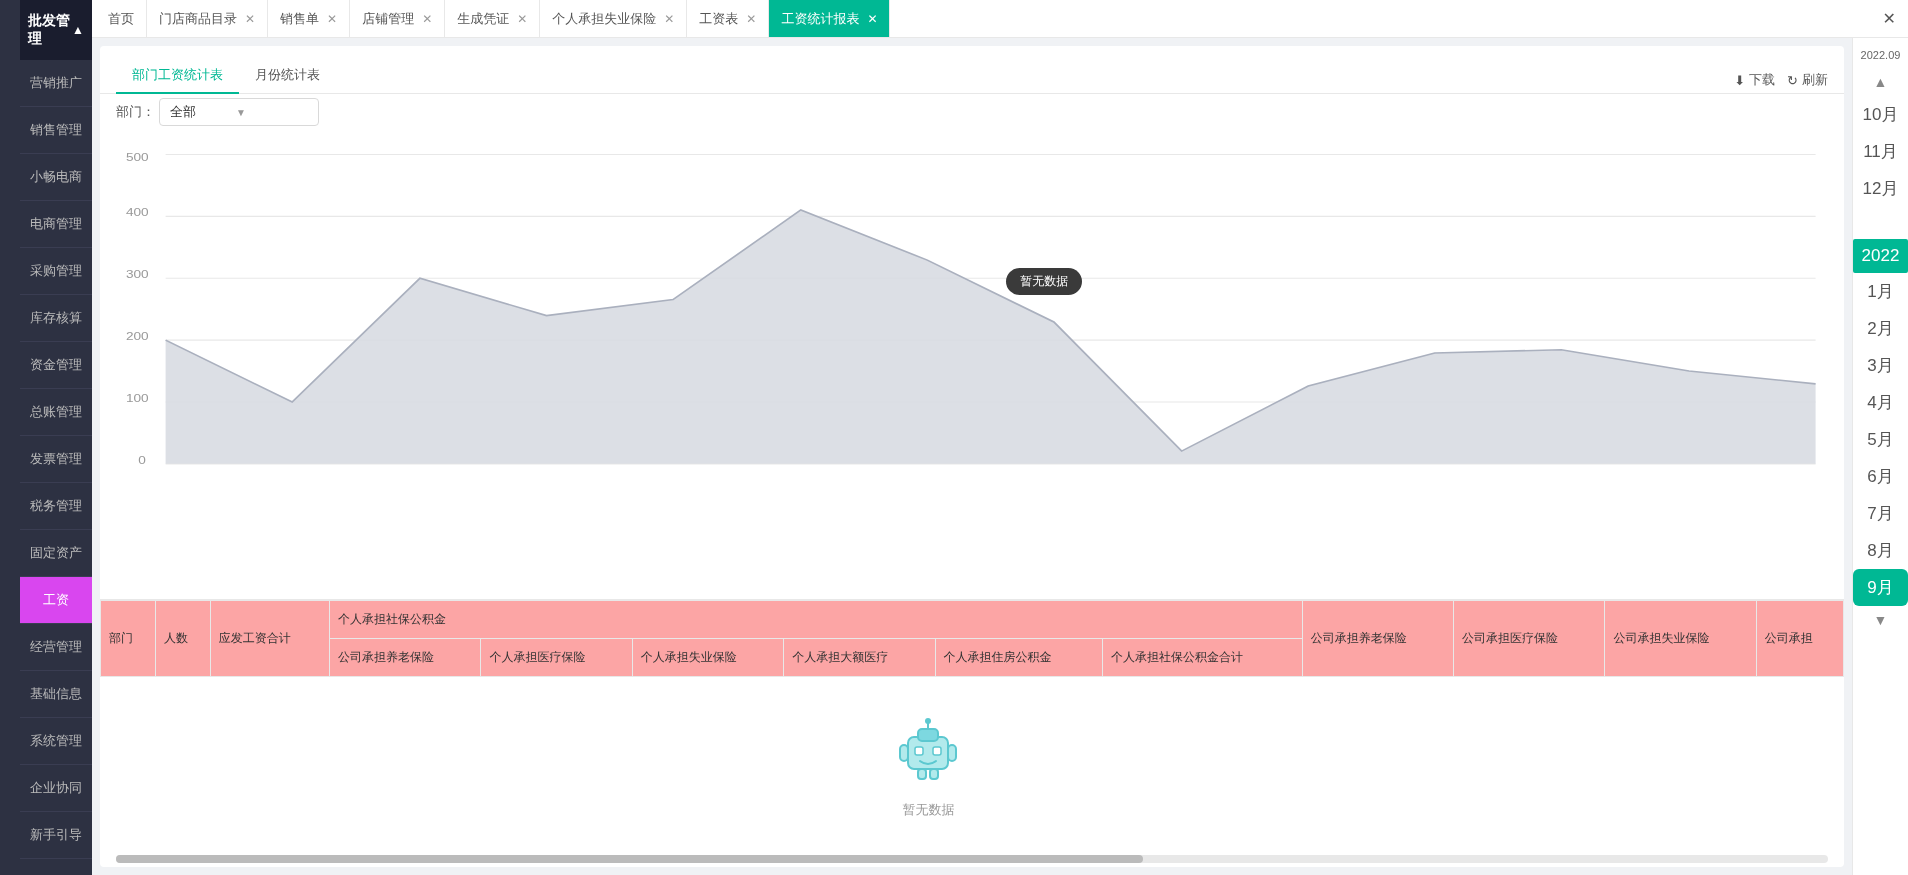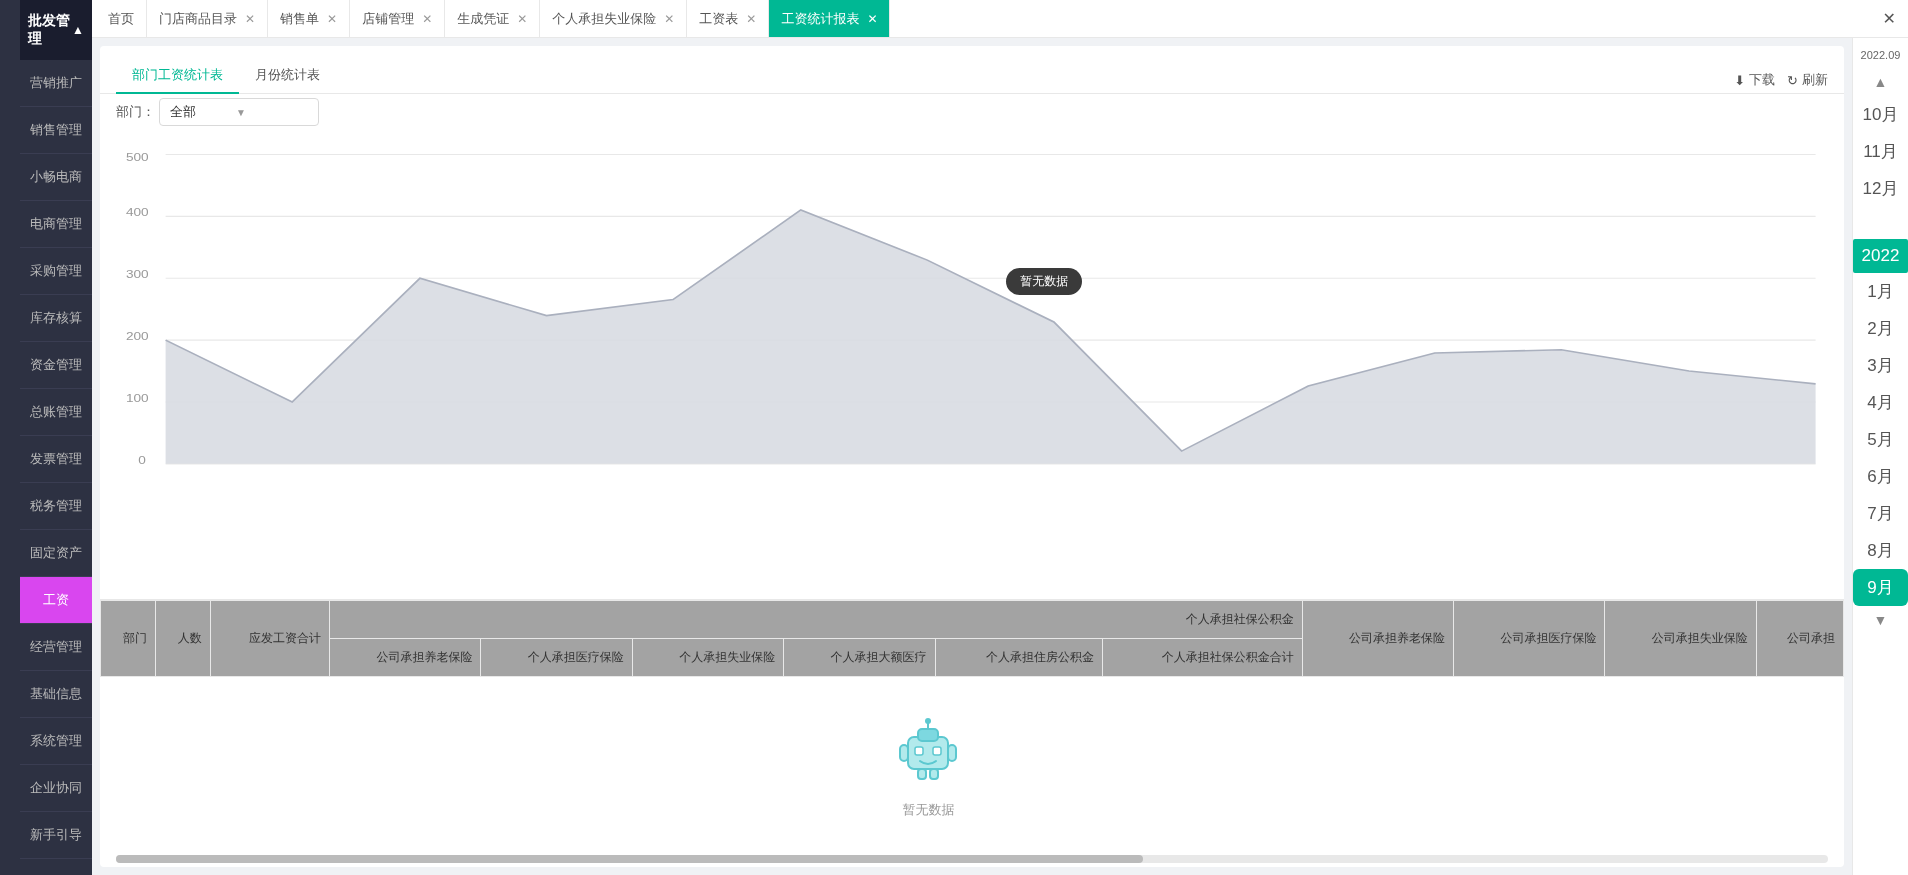--- a/index.html
+++ b/index.html
@@ -209,24 +209,24 @@
       overflow-x: auto;
       border-top: 1px solid #e8e8e8;
     }
     .data-table {
       width: 100%;
       border-collapse: collapse;
       font-size: 12px;
       min-width: 1200px;
     }
     .data-table th {
-      background: #a3a3a3;
+      background: #fca5a5;
       border: 1px solid #e8e8e8;
       padding: 10px 8px;
-      text-align: right;
+      text-align: left;
       font-weight: 500;
       color: #333;
       white-space: nowrap;
     }
     .data-table td {
       border: 1px solid #e8e8e8;
       padding: 10px 8px;
       text-align: center;
       color: #555;
       white-space: nowrap;

